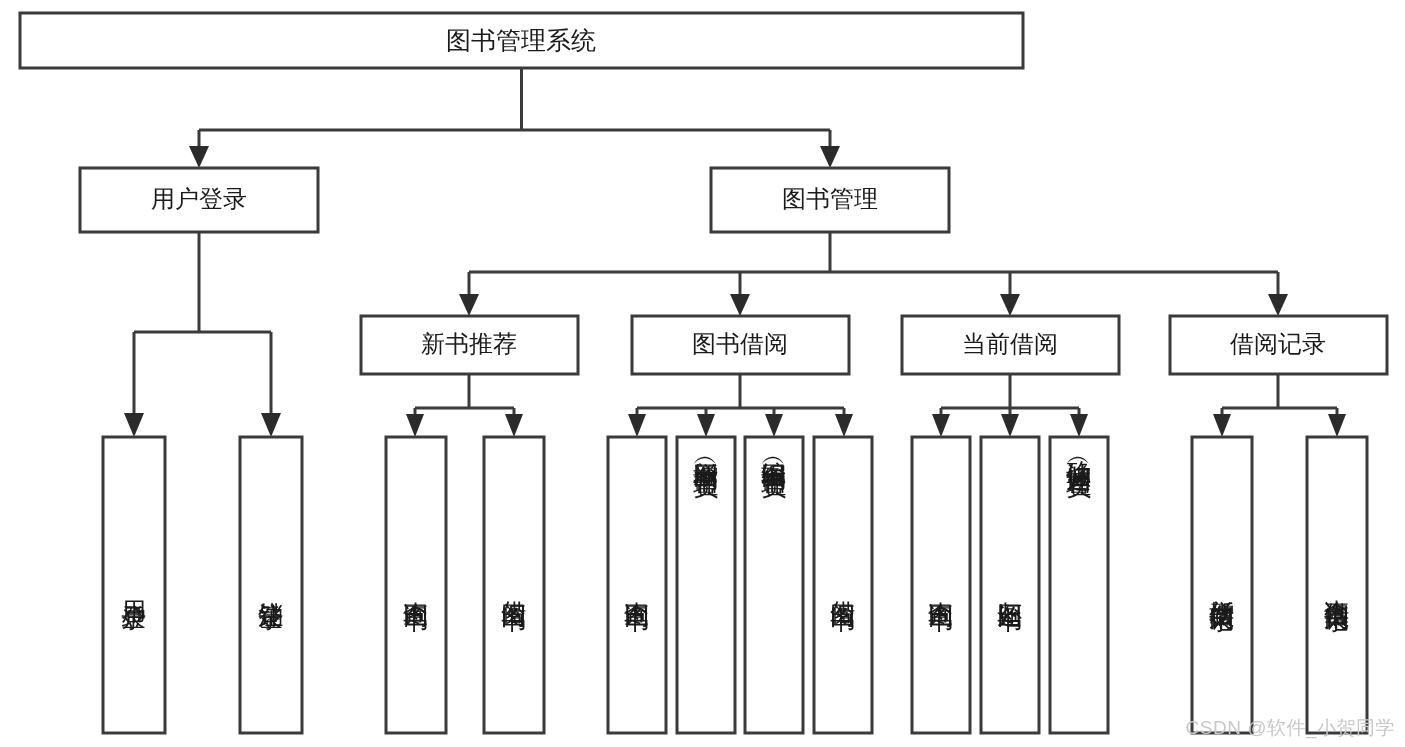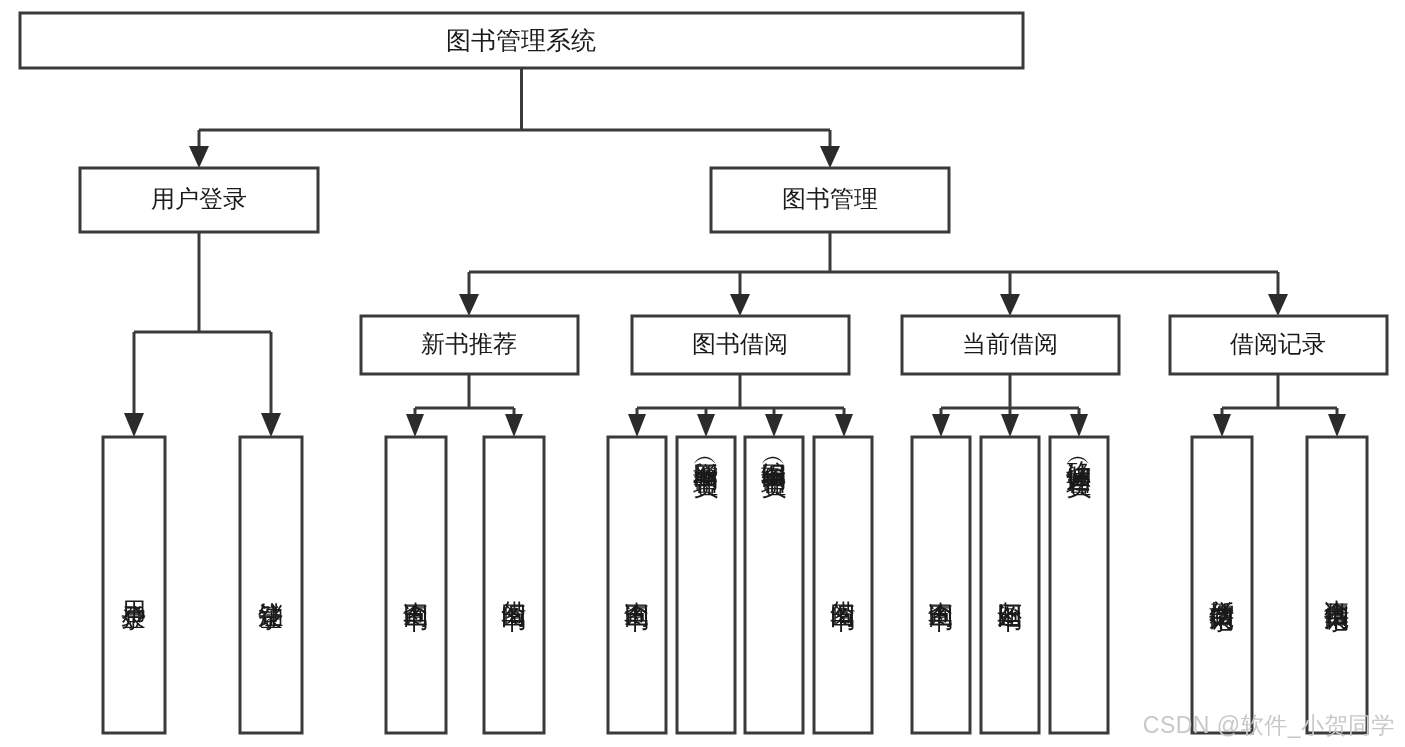--- a/index.html
+++ b/index.html
@@ -48,21 +48,21 @@
   }
   .arrow-head {
     fill: #2b2b2b;
     stroke: none;
   }
   .watermark {
     position: absolute;
     right: 10px;
     bottom: 6px;
     font-family: "Liberation Sans", "DejaVu Sans", sans-serif;
-    font-size: 23px;
+    font-size: 19px;
     color: #c8c8c8;
     letter-spacing: 0.5px;
     white-space: nowrap;
     pointer-events: none;
   }
 </style>
 </head>
 <body>
 
 <svg id="diagram" viewBox="0 0 1405 747" xmlns="http://www.w3.org/2000/svg">

